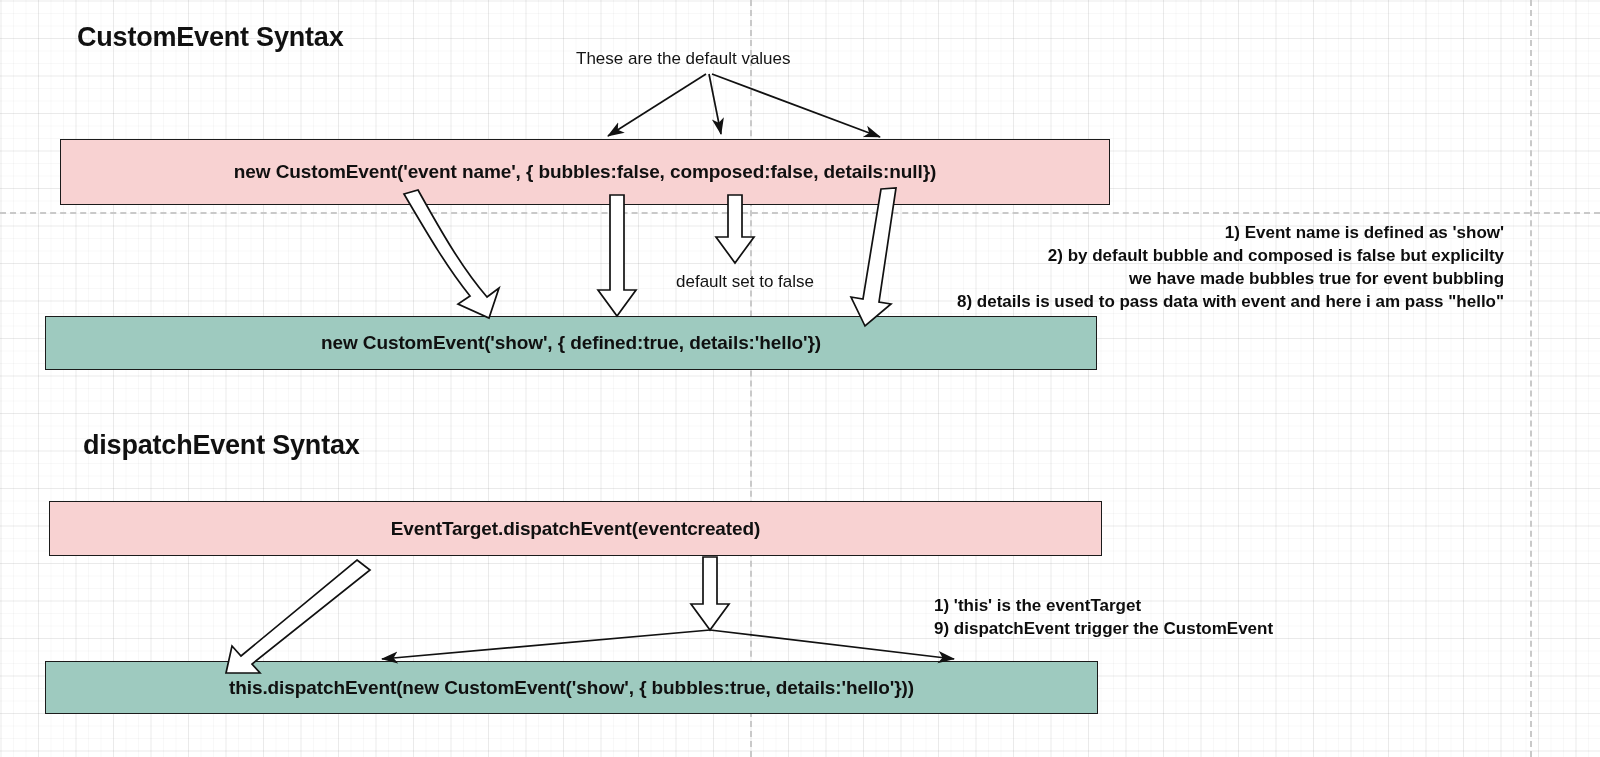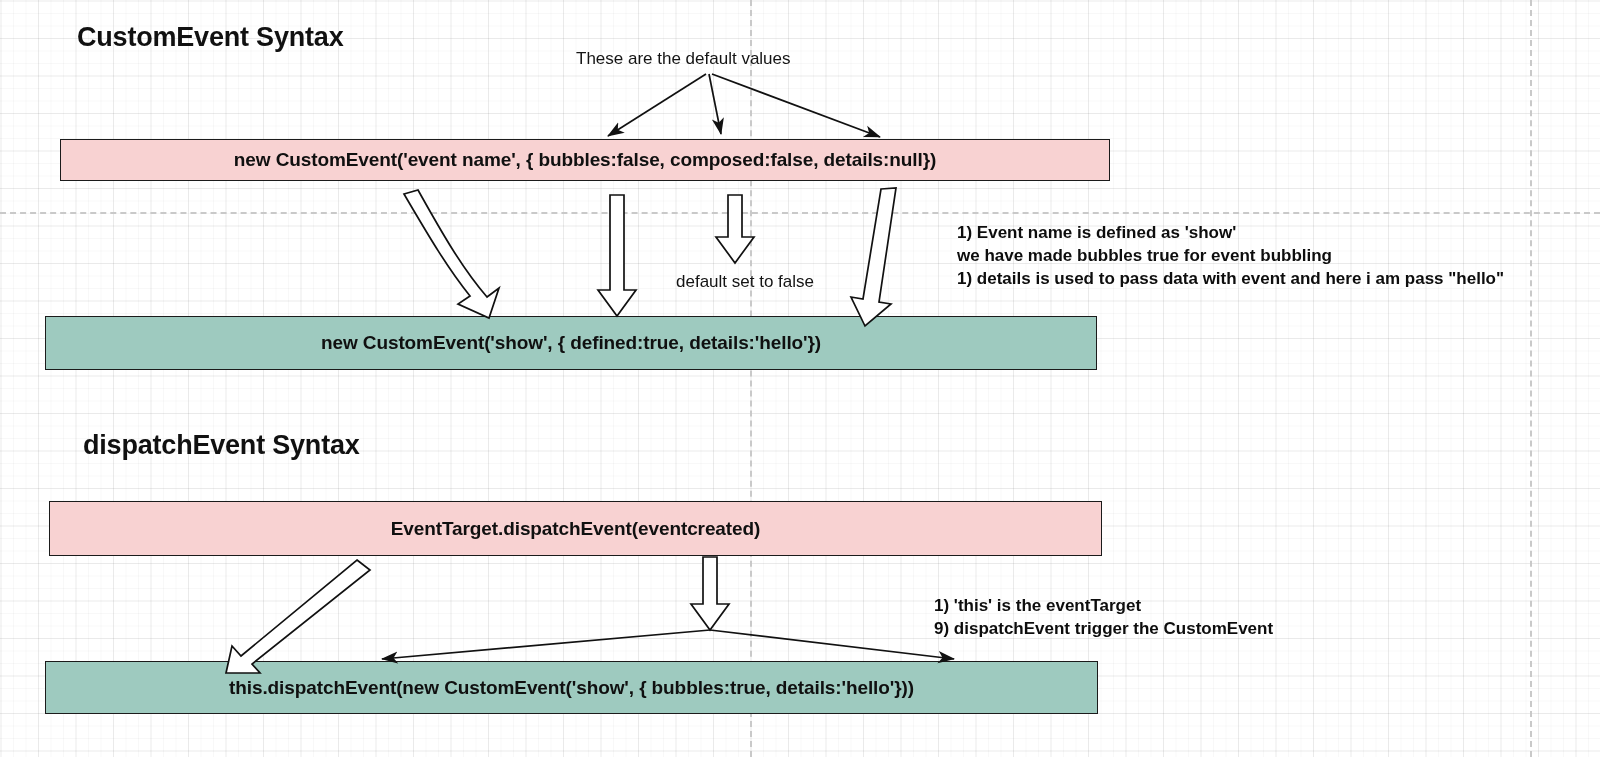--- a/index.html
+++ b/index.html
@@ -116,30 +116,31 @@
 <div id="canvas">
 
   <div class="guide-v" style="left:750px;"></div>
   <div class="guide-v" style="left:1530px;"></div>
   <div class="guide-h" style="top:212px;"></div>
 
   <div class="heading" style="left:77px; top:22px;">CustomEvent Syntax</div>
 
   <div class="note" style="left:576px; top:49px;">These are the default values</div>
 
-  <div class="box pink" style="left:60px; top:139px; width:1050px; height:42px;">new CustomEvent('event name', { bubbles:false, composed:false, details:null})</div>
+  <div class="box pink" style="left:60px; top:139px; width:1050px; height:66px;">new CustomEvent('event name', { bubbles:false, composed:false, details:null})</div>
 
   <div class="box green" style="left:45px; top:316px; width:1052px; height:54px;">new CustomEvent('show', { defined:true,  details:'hello'})</div>
 
   <div class="note" style="left:676px; top:272px;">default set to false</div>
 
-  <div class="note-list" style="left:957px; top:221px;">
+  <div class="note-list" style="left:957px; top:221px;text-align:right;">
     <div>1) Event name is defined as 'show'</div>
+    <div>2) by default bubble and composed is false but explicilty</div>
     <div> we have made bubbles true for event bubbling</div>
-    <div>1) details is used to pass data with event and here i am pass "hello"</div>
+    <div>8) details is used to pass data with event and here i am pass "hello"</div>
   </div>
 
   <div class="heading" style="left:83px; top:430px;">dispatchEvent Syntax</div>
 
   <div class="box pink" style="left:49px; top:501px; width:1053px; height:55px;">EventTarget.dispatchEvent(eventcreated)</div>
 
   <div class="box green" style="left:45px; top:661px; width:1053px; height:53px;">this.dispatchEvent(new CustomEvent('show', { bubbles:true,  details:'hello'}))</div>
 
   <div class="note-list" style="left:934px; top:594px;">
     <div>1) 'this' is the eventTarget</div>

